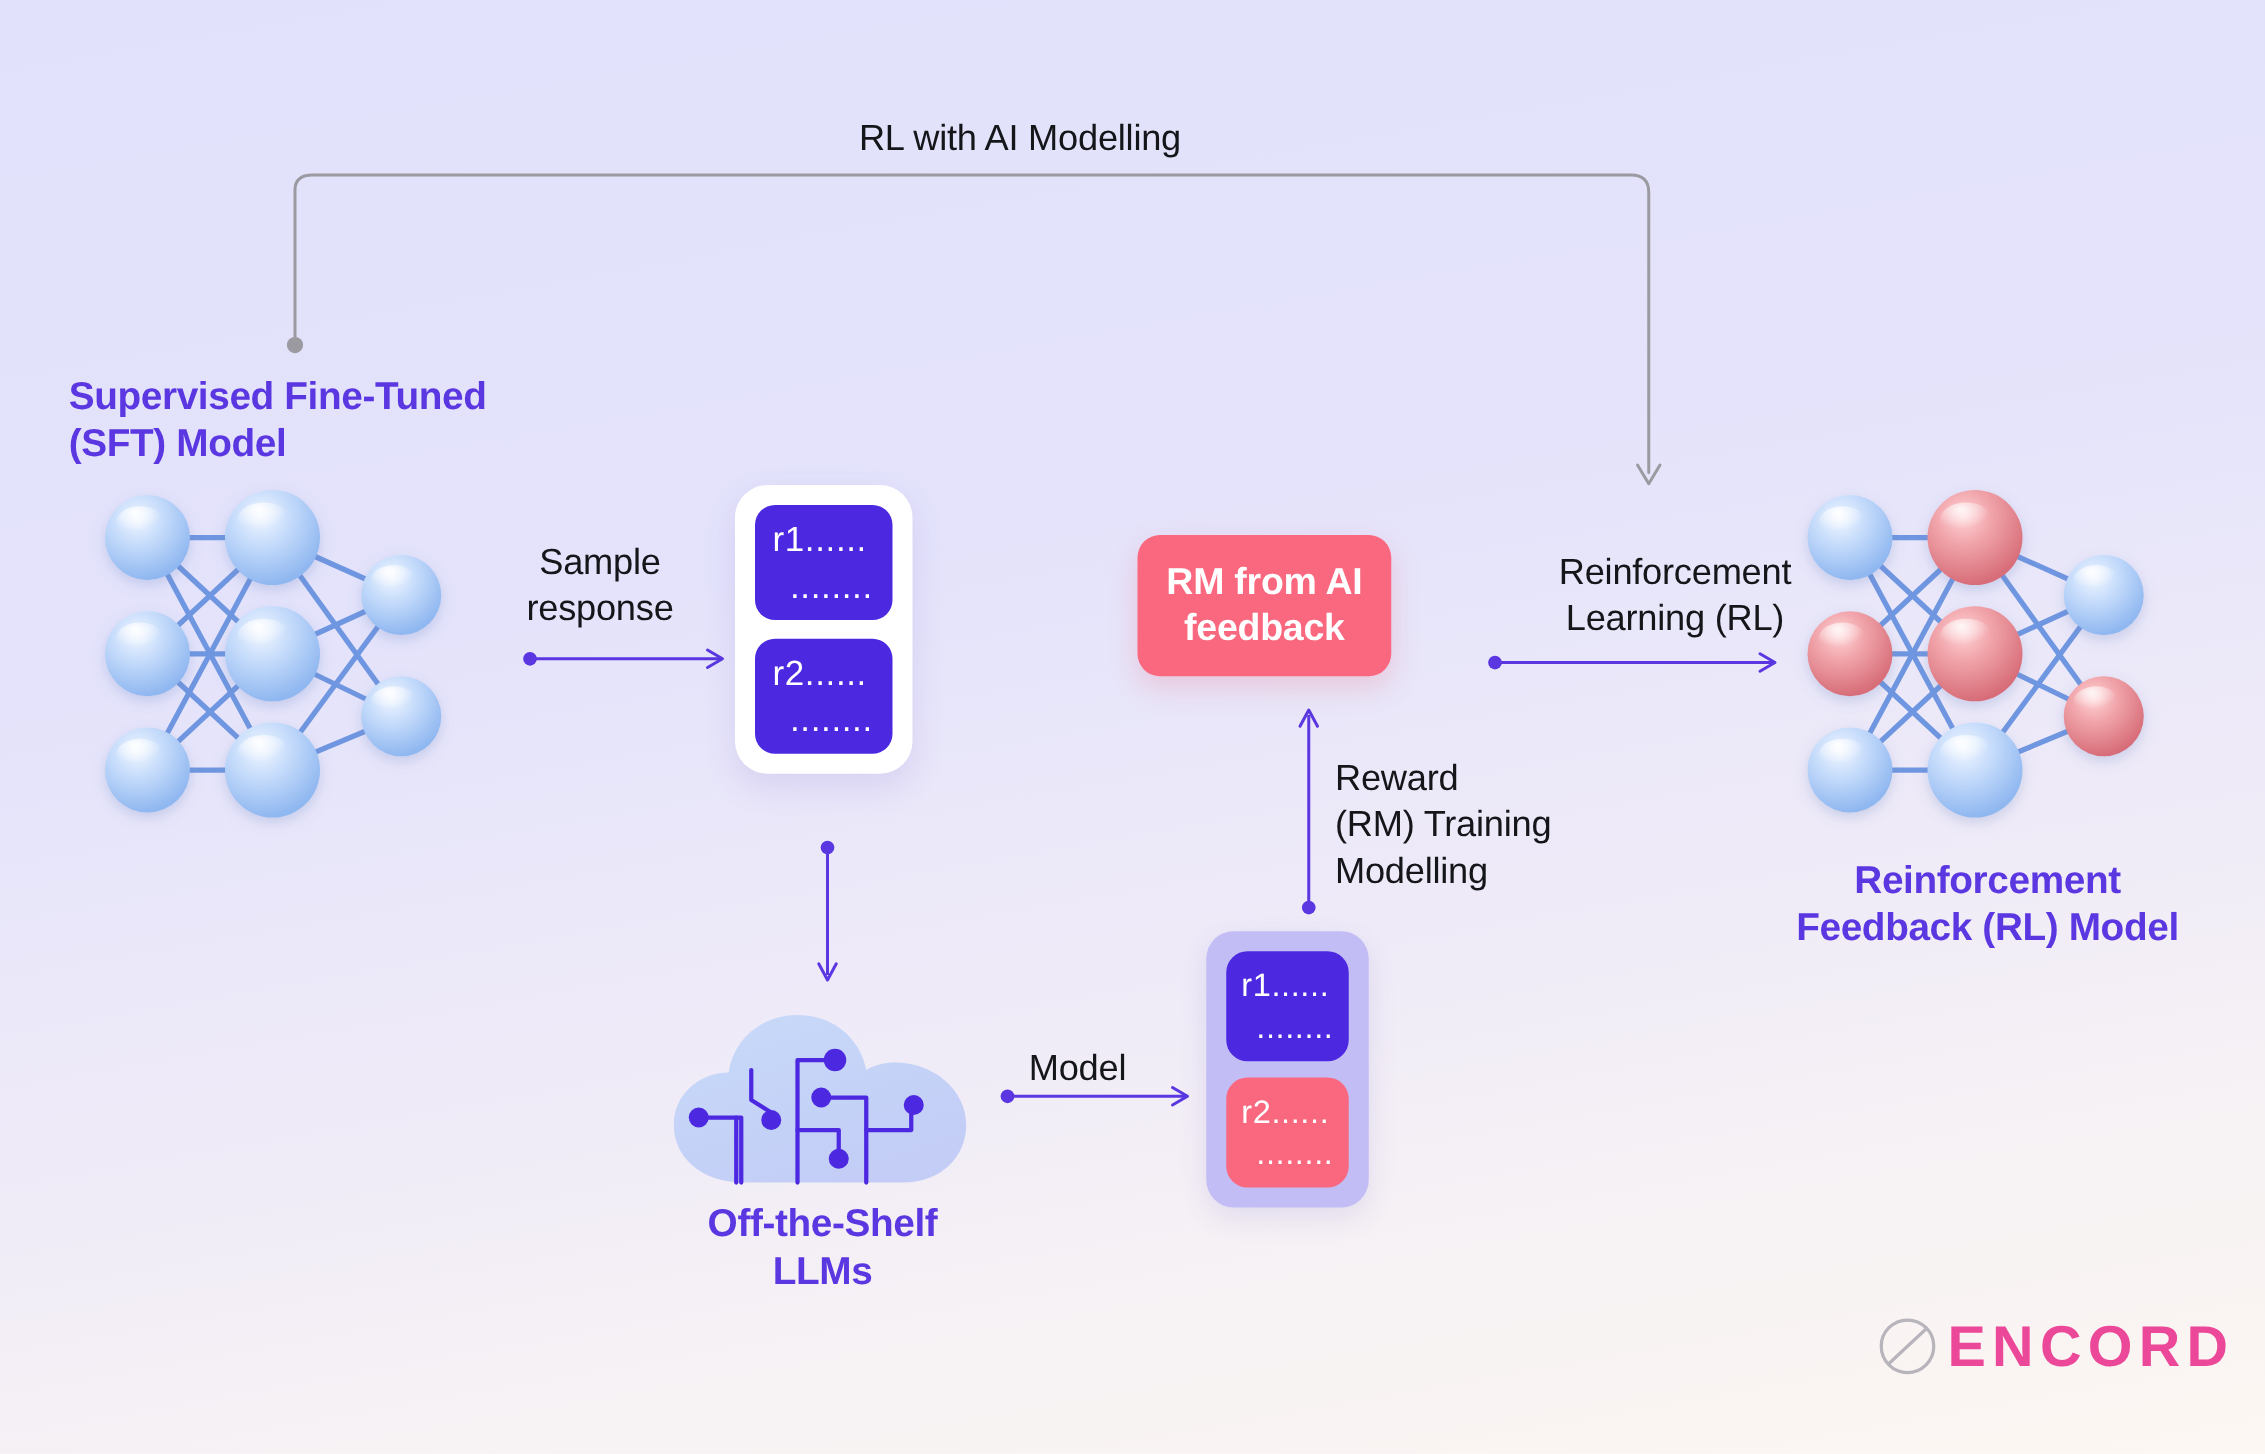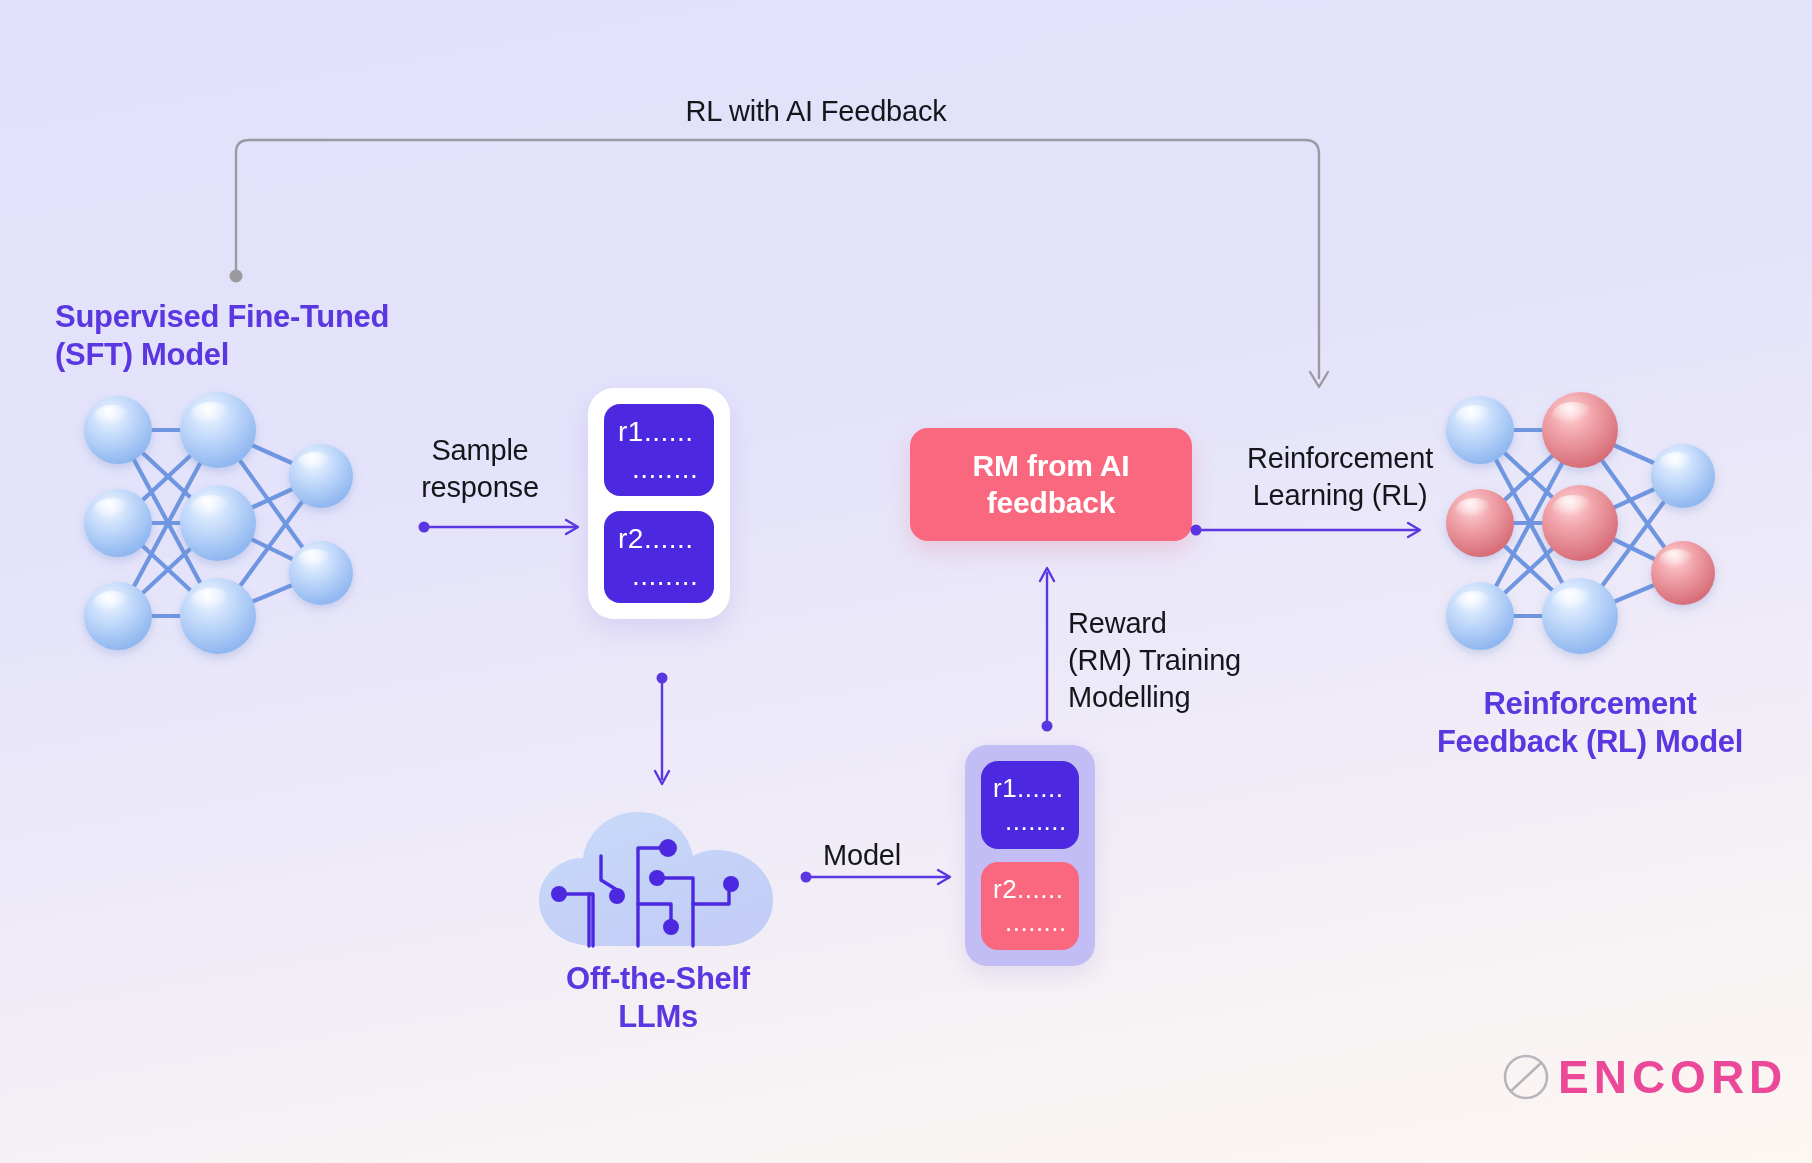--- a/index.html
+++ b/index.html
@@ -36,42 +36,42 @@
   }
   .rate-box{
     border-radius:17px;width:98px;height:88px;
     display:flex;flex-direction:column;justify-content:center;
     padding:6px 12px;box-sizing:border-box;
   }
   .rate-box .line1{color:#fff;font-size:26px;line-height:1.05;letter-spacing:.5px;}
   .rate-box .line2{color:#fff;font-size:26px;line-height:1.05;letter-spacing:.5px;padding-left:12px;margin-top:6px;}
   
   .rm-box{
-    width:282px;height:113px;border-radius:18px;background:#f9687f;
+    width:203px;height:113px;border-radius:18px;background:#f9687f;
     display:flex;align-items:center;justify-content:center;text-align:center;
     box-shadow:0 9px 22px rgba(230,90,120,.22);
   }
   .rm-box span{color:#fff;font-weight:bold;font-size:30px;line-height:1.22;letter-spacing:-0.2px;}
   .logo-text{
     color:#ec4899;font-size:46px;letter-spacing:5px;font-weight:700;
     font-family:"Liberation Sans","DejaVu Sans",sans-serif;
   }
 </style>
 </head>
 <body>
 
 <div id="stage">
 
   <svg class="abs" style="left:0;top:0;" width="1812" height="1163">
     <path d="M 236 274 L 236 152 Q 236 140 250 140 L 1305 140 Q 1319 140 1319 154 L 1319 378" fill="none" stroke="#9a9aa0" stroke-width="2.4" stroke-linecap="round"></path>
     <circle cx="236" cy="276" r="6.5" fill="#9a9aa0"></circle>
     <path d="M 1310 372 L 1319 387 L 1328 372" fill="none" stroke="#9a9aa0" stroke-width="2.4" stroke-linecap="round" stroke-linejoin="round"></path>
   </svg>
 
-  <div class="abs lbl" style="left:636px;top:93px;width:360px;text-align:center;">RL with AI Feedback</div>
+  <div class="abs lbl" style="left:636px;top:93px;width:360px;text-align:center;">RL with AI Modelling</div>
 
   <div class="abs title-purple" style="left:55px;top:298px;width:420px;">
     <div>Supervised Fine-Tuned</div>
     <div>(SFT) Model</div>
   </div>
 
   <svg class="abs nn-svg" style="left:78px;top:388px;" width="300" height="270" viewBox="0 0 300 270">
     <defs>
       <radialGradient id="gBlue" cx="38%" cy="28%" r="72%">
         <stop offset="0%" stop-color="#f0f6ff"></stop>

